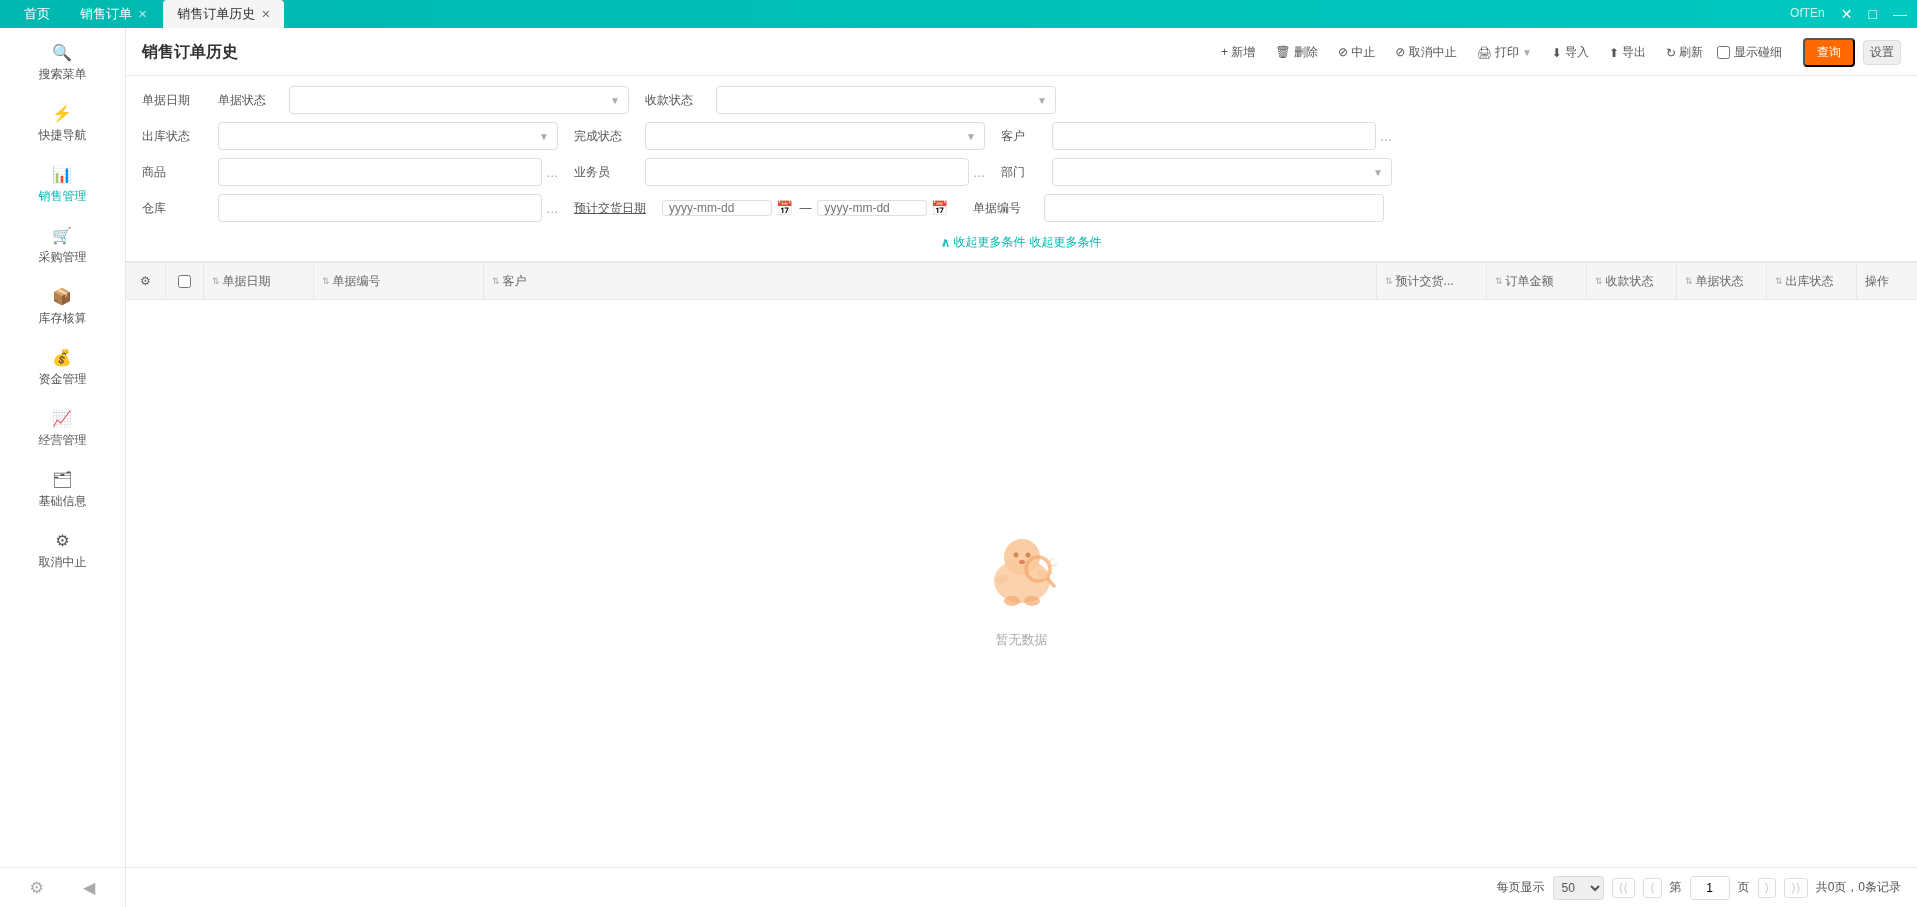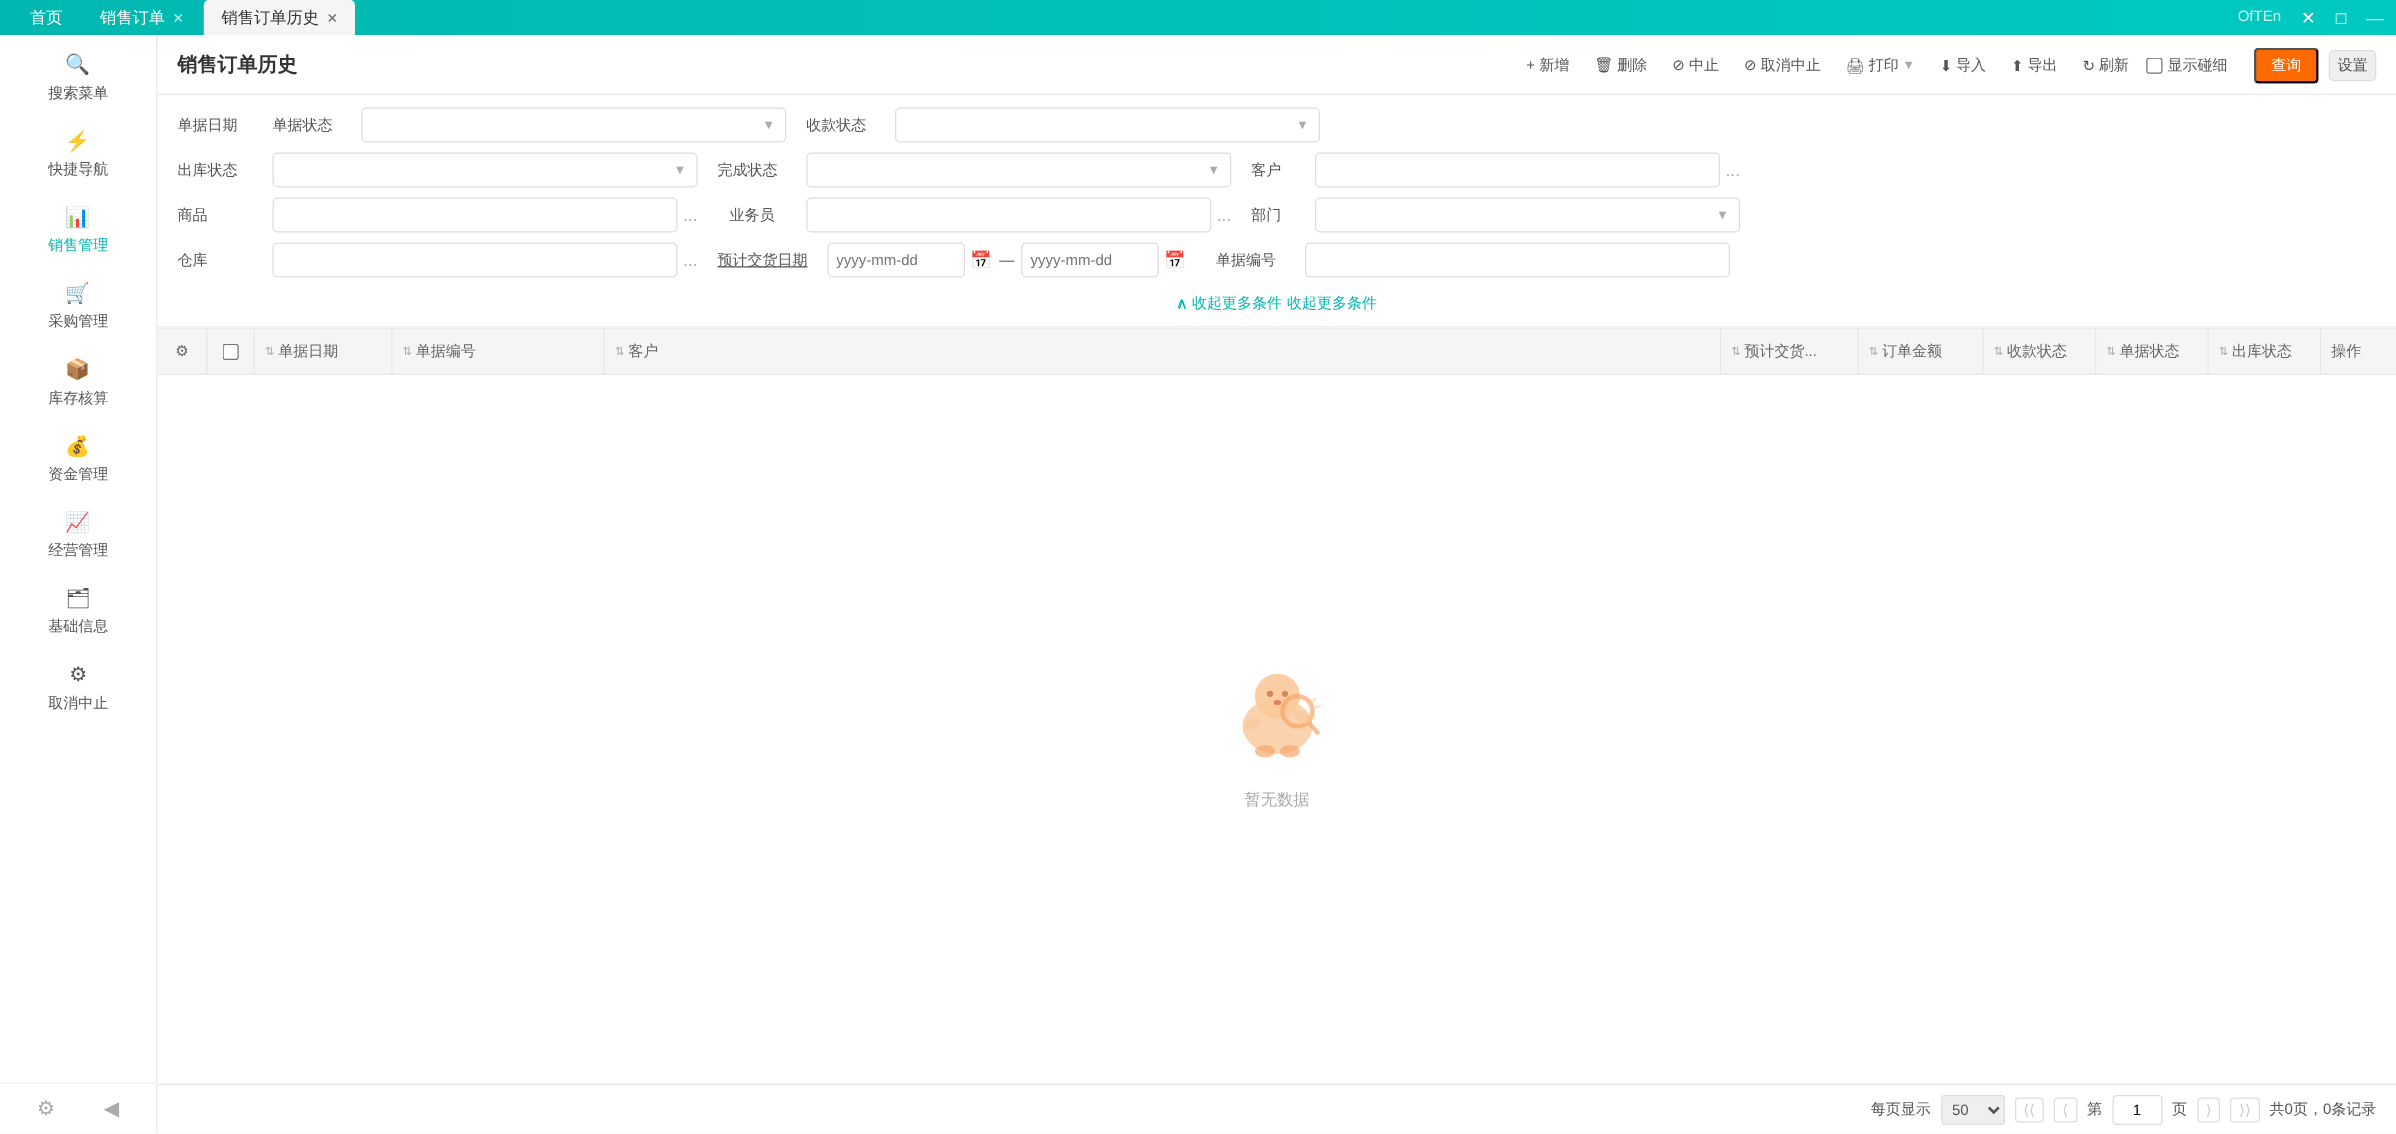--- a/index.html
+++ b/index.html
@@ -223,21 +223,21 @@
       cursor: pointer;
     }
     .date-input-group {
       display: flex;
       align-items: center;
       gap: 4px;
     }
     .date-input {
       border: 1px solid #ddd;
       border-radius: 4px;
-      height: 28px;
+      height: 16px;
       padding: 0 6px;
       font-size: 12px;
       color: #aaa;
       width: 110px;
     }
     .cal-icon {
       font-size: 14px;
       color: #aaa;
       cursor: pointer;
     }
@@ -483,21 +483,21 @@
           <span class="ellipsis-btn">...</span>
         </div>
       </div>
 
       <div class="filter-row">
         <span class="filter-label">商品</span>
         <div style="display:flex;align-items:center;gap:4px;flex:1;max-width:340px;">
           <div class="input-control" style="flex:1;display:flex;align-items:center;"></div>
           <span class="ellipsis-btn">...</span>
         </div>
-        <span class="filter-label" style="min-width:55px;text-align:center;">业务员</span>
+        <span class="filter-label" style="min-width:55px;">业务员</span>
         <div style="display:flex;align-items:center;gap:4px;flex:1;max-width:340px;">
           <div class="input-control" style="flex:1;display:flex;align-items:center;"></div>
           <span class="ellipsis-btn">...</span>
         </div>
         <span class="filter-label" style="min-width:35px;">部门</span>
         <div class="select-control" style="flex:1;max-width:340px;">
           <span></span>
           <span class="arrow">▼</span>
         </div>
       </div>

